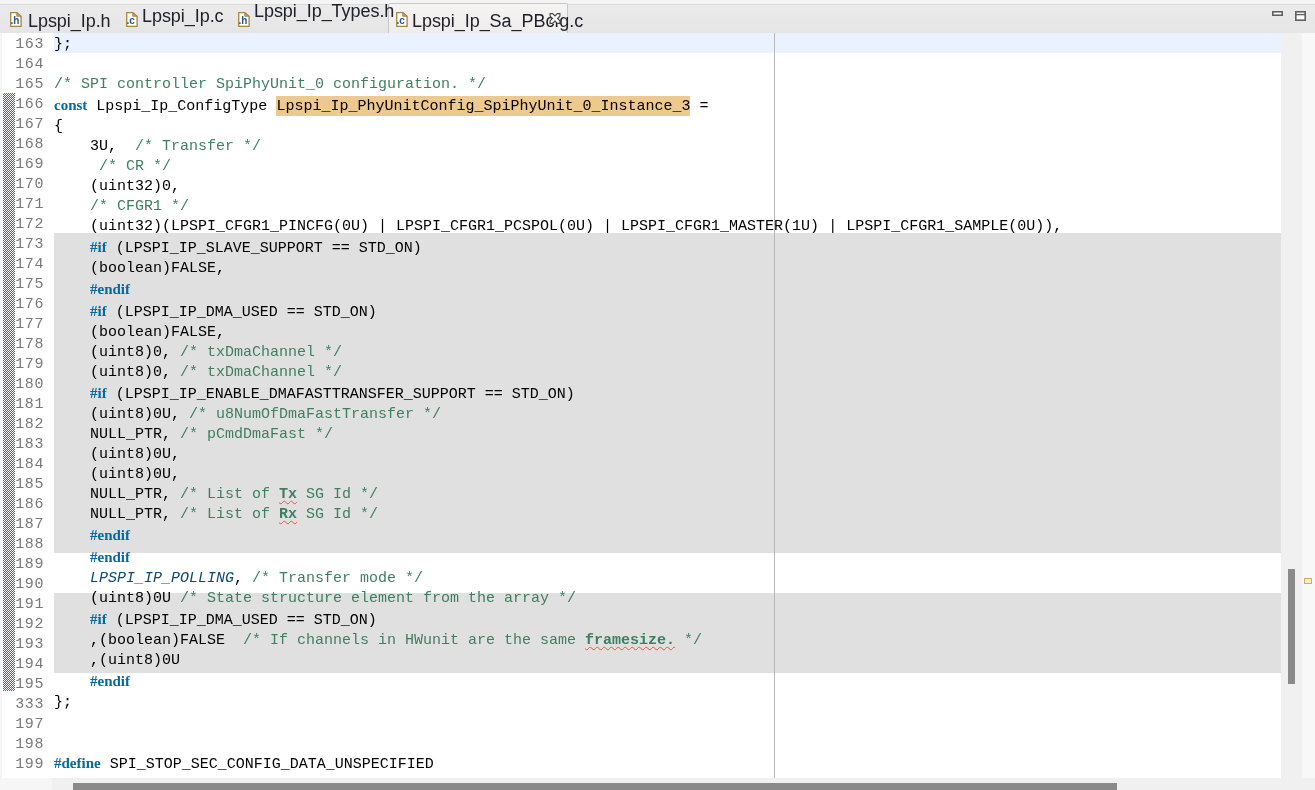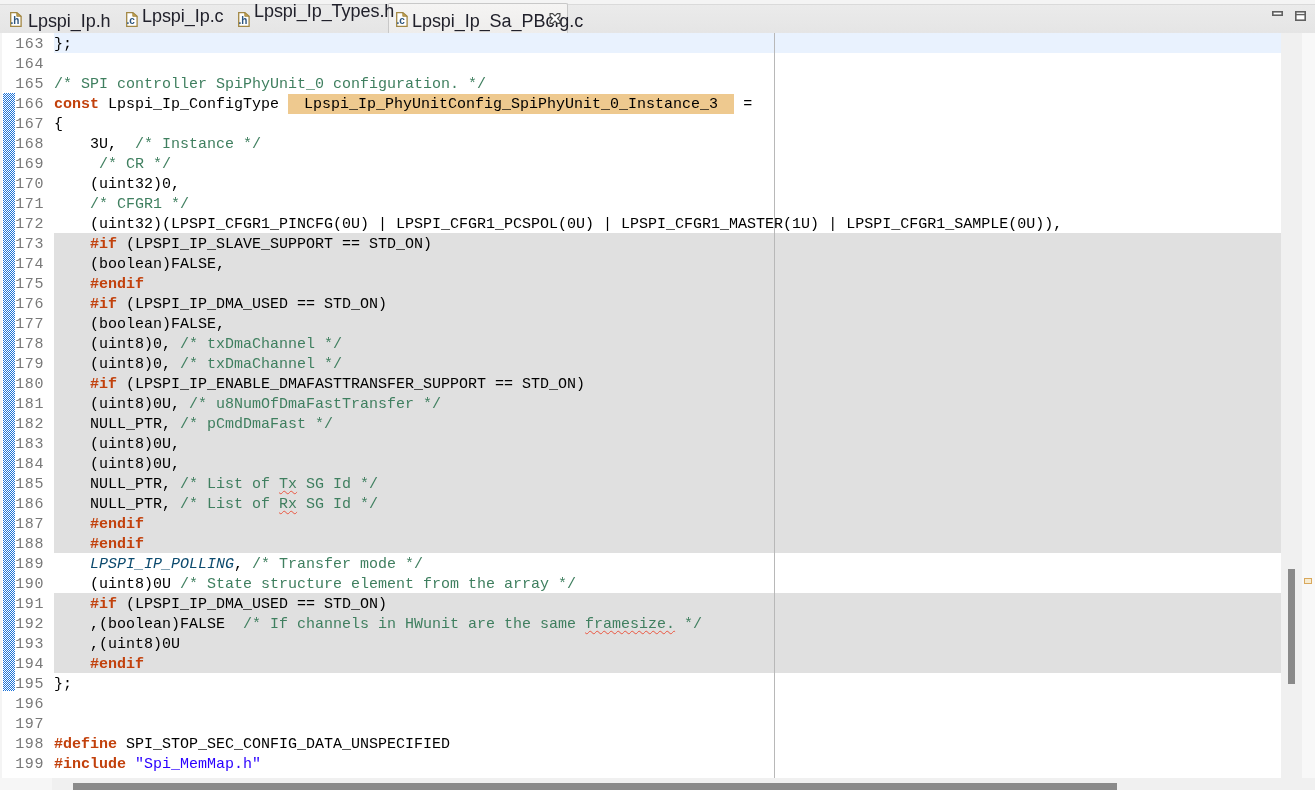--- a/index.html
+++ b/index.html
@@ -1,24 +1,24 @@
 <!DOCTYPE html>
 <html><head><meta charset="utf-8">
 <style>
 * { margin:0; padding:0; box-sizing:border-box; }
 html,body { width:1315px; height:790px; overflow:hidden; background:#fff;
   font-family:"Liberation Sans", sans-serif; }
 .abs { position:absolute; }
 pre { font-family:"Liberation Mono", monospace; font-size:15px; line-height:20px; white-space:pre; }
-.k { color:#c2410c; font-weight:bold; }
+.k { color:#0369a1; font-weight:bold;font-family:Liberation Serif, serif; }
 .c { color:#3f7f5f; }
 .s { color:#2a00ff; }
 .e { color:#0c4a6e; font-style:italic; }
-.hl { background:#eec98f; padding:2px 16px 1px; }
-.sq { text-decoration:underline; text-decoration-style:wavy; text-decoration-color:#ea5540; text-decoration-thickness:1px; text-underline-offset:2px; }
+.hl { background:#eec98f; padding:2px 0 1px; }
+.sq { text-decoration:underline; text-decoration-style:wavy; text-decoration-color:#ea5540; text-decoration-thickness:1px; text-underline-offset:2px;font-weight:bold; }
 .tabtxt { font-size:18px; color:#21212b; white-space:nowrap; letter-spacing:-0.05px; }
 </style></head>
 <body>
 
 <div class="abs" style="left:0;top:0;width:1315px;height:4px;background:#f4f4f4"></div>
 
 <div class="abs" style="left:0;top:4px;width:1315px;height:29px;background:linear-gradient(180deg,#ebebeb,#e5e5e5)"></div>
 <div class="abs" style="left:0;top:4px;width:1315px;height:1px;background:#dadada"></div>
 
 <div class="abs" style="left:388px;top:3px;width:180px;height:30px;background:linear-gradient(#f5f4f3,#eeedec);border:1px solid #c8c8c8;border-bottom:none;border-radius:2px 2px 0 0"></div>
@@ -96,31 +96,31 @@
 186
 187
 188
 189
 190
 191
 192
 193
 194
 195
-196
+333
 197
 198
 199</pre>
 
 <pre class="abs" style="left:54px;top:35px;color:#000">};
 
 <span class="c">/* SPI controller SpiPhyUnit_0 configuration. */</span>
 <span class="k">const</span> Lpspi_Ip_ConfigType <span class="hl">Lpspi_Ip_PhyUnitConfig_SpiPhyUnit_0_Instance_3</span> =
 {
-    3U,  <span class="c">/* Instance */</span>
+    3U,  <span class="c">/* Transfer */</span>
      <span class="c">/* CR */</span>
     (uint32)0,
     <span class="c">/* CFGR1 */</span>
     (uint32)(LPSPI_CFGR1_PINCFG(0U) | LPSPI_CFGR1_PCSPOL(0U) | LPSPI_CFGR1_MASTER(1U) | LPSPI_CFGR1_SAMPLE(0U)),
     <span class="k">#if</span> (LPSPI_IP_SLAVE_SUPPORT == STD_ON)
     (boolean)FALSE,
     <span class="k">#endif</span>
     <span class="k">#if</span> (LPSPI_IP_DMA_USED == STD_ON)
     (boolean)FALSE,
     (uint8)0, <span class="c">/* txDmaChannel */</span>

